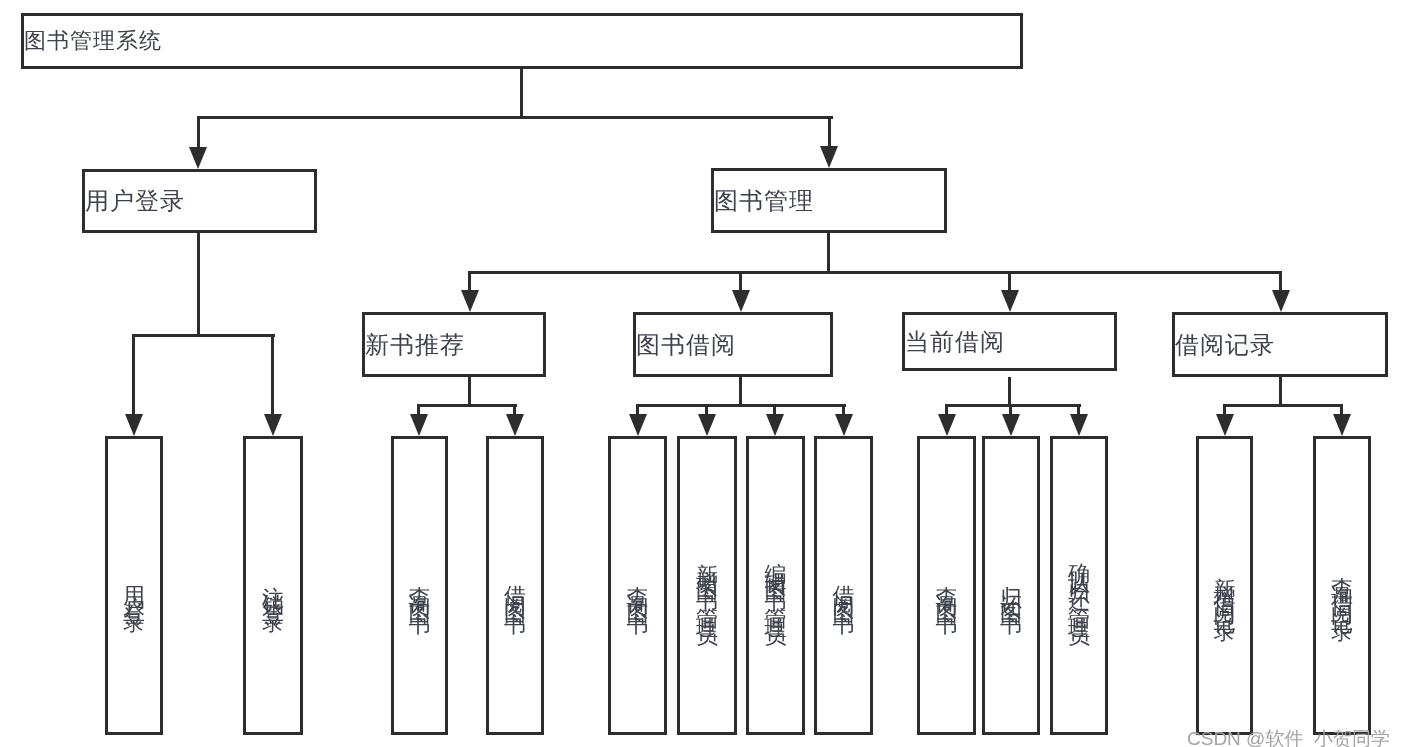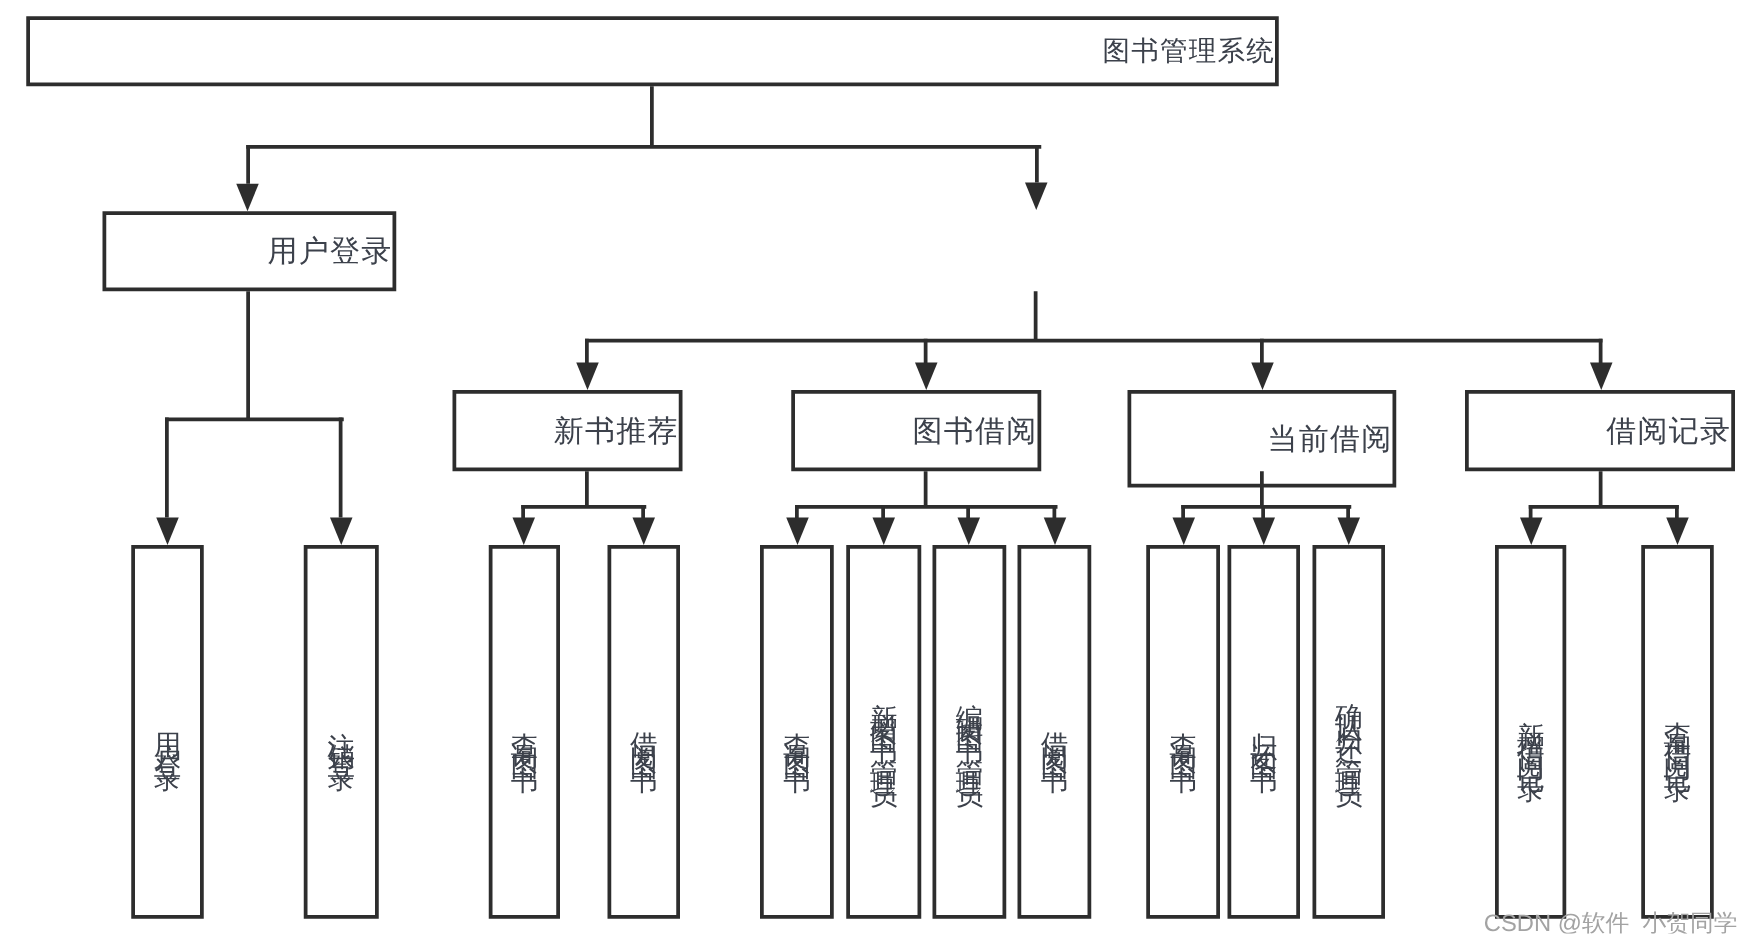--- a/index.html
+++ b/index.html
@@ -2,21 +2,21 @@
 <html><head>
 <meta charset="utf-8">
 <style>
   html,body{margin:0;padding:0;background:#fff;}
   .stage{
     position:relative;width:1405px;height:747px;background:#ffffff;overflow:hidden;
     font-family:"Liberation Sans","DejaVu Sans",sans-serif;
   }
   .node{
     position:absolute;box-sizing:border-box;border:3px solid #2d2d2d;background:#ffffff;
-    display:flex;align-items:center;justify-content:flex-end;
+    display:flex;align-items:center;justify-content:flex-start;
   }
   .node .lbl{color:#3c414b;font-size:24px;letter-spacing:1px;white-space:nowrap;}
   .node.root .lbl{font-size:22px;}
   .leaf{
     position:absolute;box-sizing:border-box;border:3px solid #2d2d2d;background:#ffffff;
     display:flex;align-items:center;justify-content:center;
   }
   .leaf .vlbl{
     writing-mode:vertical-rl;text-orientation:mixed;
     color:#3c414b;font-size:22px;letter-spacing:9px;line-height:1;
@@ -42,20 +42,23 @@
   <div class="vline" style="left:520px;top:69px;height:49px"></div>
   <div class="hline" style="left:197px;top:116px;width:636px"></div>
   <div class="vline" style="left:197px;top:116px;height:31px"></div>
   <div class="arrow" style="left:189px;top:147px"></div>
   <div class="vline" style="left:828px;top:116px;height:30px"></div>
   <div class="arrow" style="left:820px;top:146px"></div>
 
   <div class="node" style="left:82px;top:169px;width:235px;height:64px">
     <span class="lbl">用户登录</span>
   </div>
+  <div class="node" style="left:711px;top:168px;width:236px;height:65px">
+    <span class="lbl">图书管理</span>
+  </div>
 
   <div class="vline" style="left:197px;top:233px;height:103px"></div>
   <div class="hline" style="left:132px;top:334px;width:143px"></div>
   <div class="vline" style="left:132px;top:334px;height:80px"></div>
   <div class="arrow" style="left:125px;top:414px"></div>
   <div class="vline" style="left:271px;top:334px;height:80px"></div>
   <div class="arrow" style="left:264px;top:414px"></div>
 
   <div class="vline" style="left:827px;top:233px;height:40px"></div>
   <div class="hline" style="left:468px;top:271px;width:814px"></div>
@@ -67,21 +70,21 @@
   <div class="arrow" style="left:1001px;top:290px"></div>
   <div class="vline" style="left:1279px;top:271px;height:21px"></div>
   <div class="arrow" style="left:1272px;top:290px"></div>
 
   <div class="node" style="left:362px;top:312px;width:184px;height:65px">
     <span class="lbl">新书推荐</span>
   </div>
   <div class="node" style="left:633px;top:312px;width:200px;height:65px">
     <span class="lbl">图书借阅</span>
   </div>
-  <div class="node" style="left:902px;top:312px;width:215px;height:78px">
+  <div class="node" style="left:902px;top:312px;width:215px;height:59px">
     <span class="lbl">当前借阅</span>
   </div>
   <div class="node" style="left:1172px;top:312px;width:216px;height:65px">
     <span class="lbl">借阅记录</span>
   </div>
 
   <div class="vline" style="left:468px;top:377px;height:29px"></div>
   <div class="hline" style="left:417px;top:404px;width:100px"></div>
   <div class="vline" style="left:417px;top:404px;height:12px"></div>
   <div class="arrow" style="left:410px;top:414px"></div>

